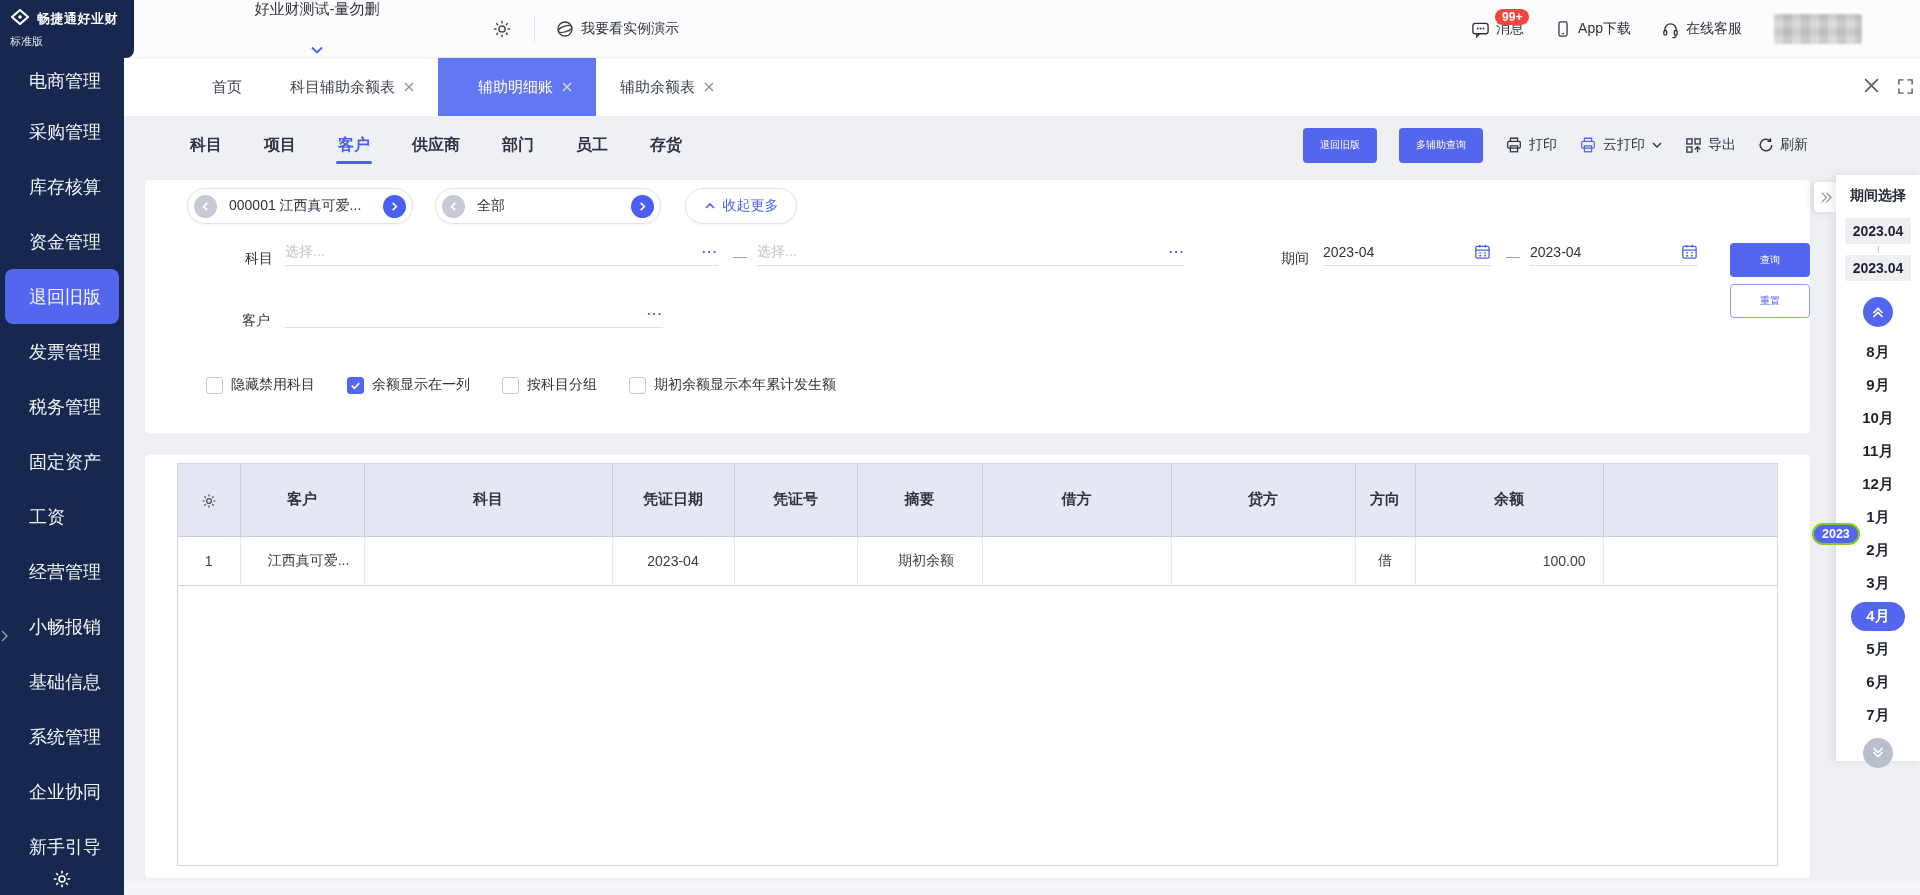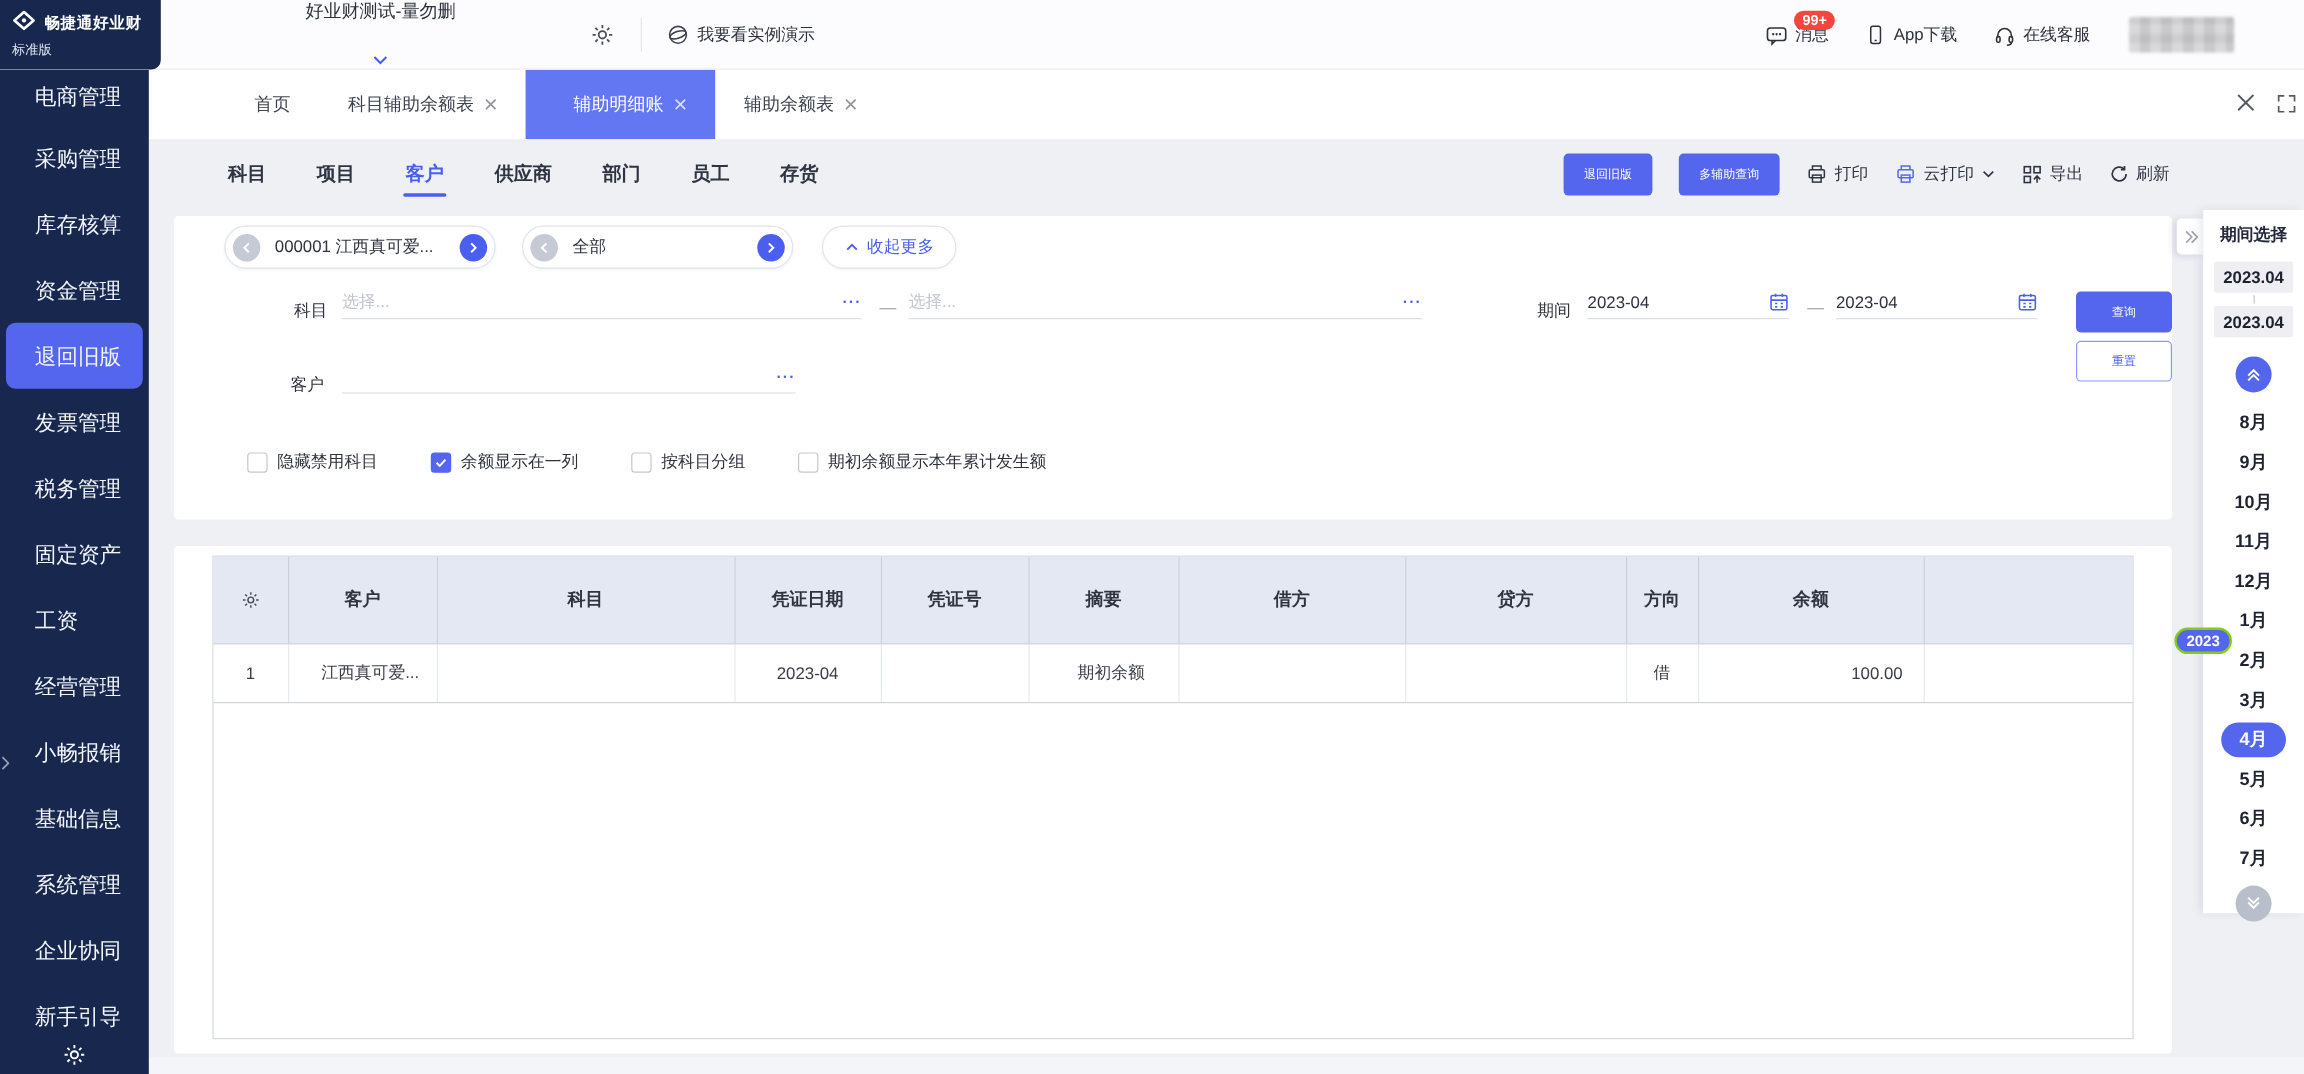--- a/index.html
+++ b/index.html
@@ -65,21 +65,21 @@
   .fld-label { position:absolute; font-size:14px; color:#2e323c; }
   .fld { position:absolute; border-bottom:1px solid #dcdfe6; height:28px; display:flex; align-items:center; justify-content:space-between; cursor:text; }
   .placeholder { font-size:14px; color:#c0c4ce; }
   .dots { color:#4a5ff0; font-size:13px; font-weight:bold; letter-spacing:1px; cursor:pointer; }
   .dash { position:absolute; color:#9aa0ab; font-size:14px; }
   .date-fld { position:absolute; border-bottom:1px solid #dcdfe6; height:28px; display:flex; align-items:center; justify-content:space-between; cursor:pointer; }
   .date-txt { font-size:14px; color:#2e323c; }
   .qbtn { position:absolute; left:1585px; width:80px; height:34px; border-radius:4px; font-size:10px; display:flex; align-items:center; justify-content:center; cursor:pointer; }
   .qbtn-query { top:63px; background:#5566ee; color:#fff; }
   .qbtn-reset { top:104px; background:#fff; color:#4a5ff0; border:1px solid #8d9af5; }
-  .chk-row { position:absolute; left:61px; top:196px; display:flex; gap:44px; align-items:flex-end; }
+  .chk-row { position:absolute; left:61px; top:196px; display:flex; gap:32px; align-items:flex-end; }
   .chk { display:flex; align-items:center; gap:8px; cursor:pointer; }
   .box { width:17px; height:17px; border:1px solid #c3c8d2; border-radius:3px; background:#fff; display:flex; align-items:center; justify-content:center; }
   .box.checked { background:#5566ee; border-color:#5566ee; }
   .chk-label { font-size:14px; color:#2e323c; }
 
   
   .table-card { position:absolute; left:145px; top:455px; width:1665px; height:423px; background:#fff; border-radius:4px; }
   .table-box { position:absolute; left:32px; right:32px; top:8px; bottom:12px; border:1px solid #d3d8e3; }
   table { border-collapse:collapse; width:100%; table-layout:fixed; }
   thead th { height:72px; background:#e4e8f2; font-size:15px; font-weight:bold; color:#2f3440; border-right:1px solid #c9cfdd; border-bottom:1px solid #c9cfdd; text-align:center; }

